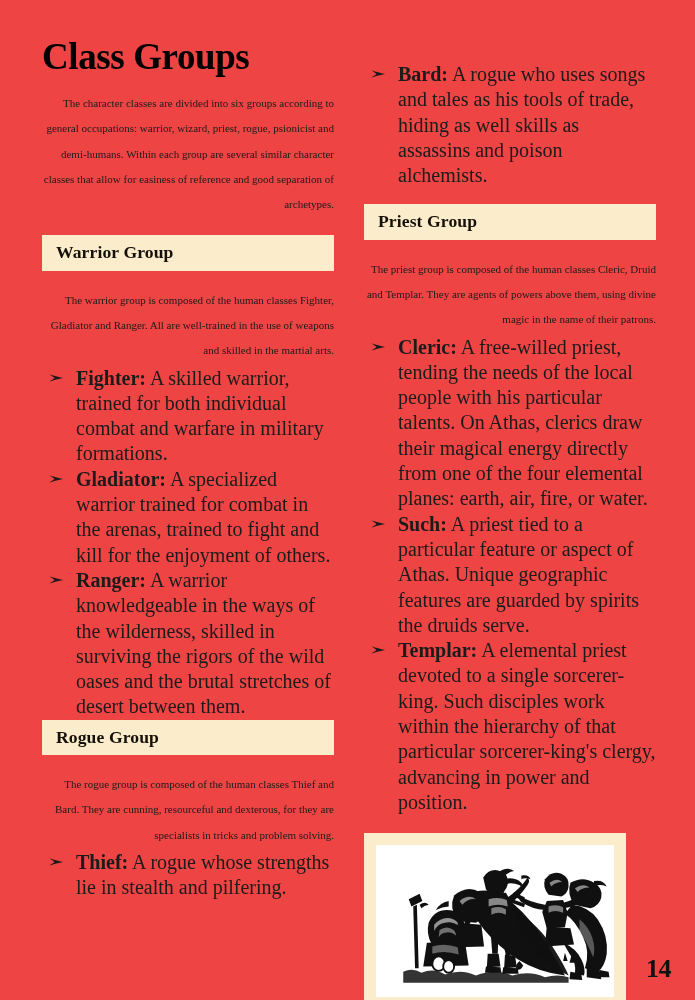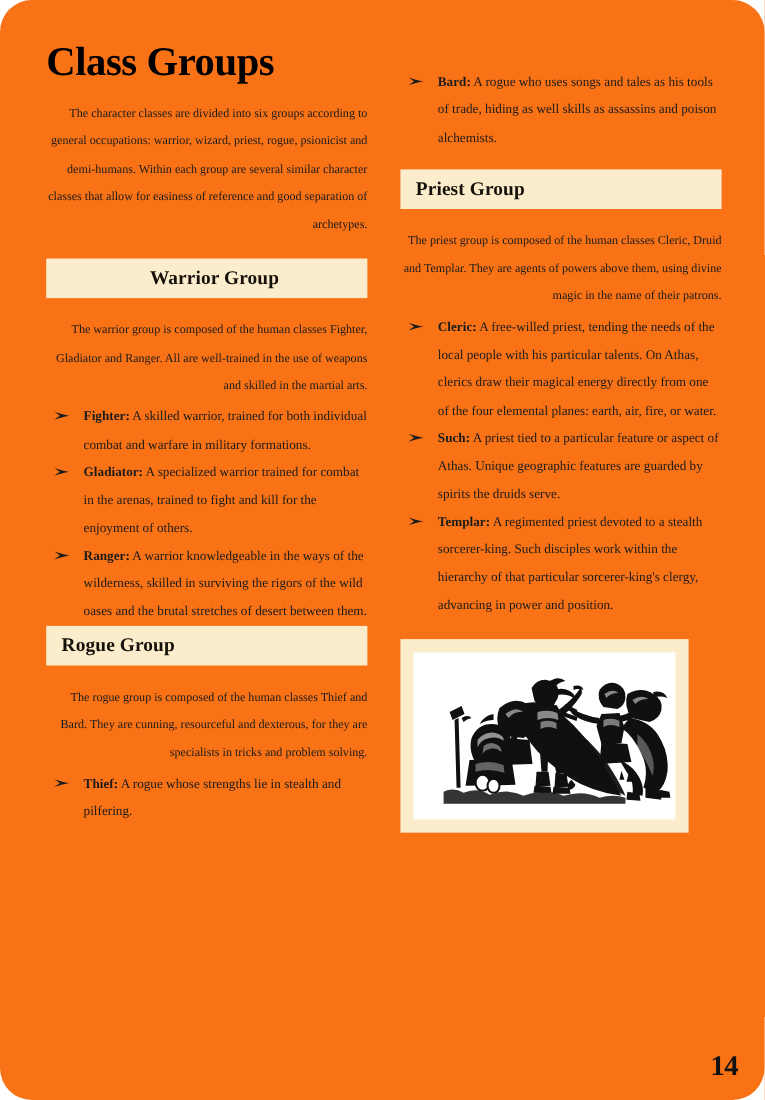--- a/index.html
+++ b/index.html
@@ -11,22 +11,21 @@
     width: 695px;
     height: 1000px;
     position: relative;
     font-family: "Liberation Serif", "DejaVu Serif", serif;
     color: #1a1a1a;
     overflow: hidden;
   }
   .page {
     position: absolute;
     inset: 0;
-    background: #f97316;
-    border-radius: 29px;
+    background: #ef4444;
   }
 
   
   .col {
     position: absolute;
     top: 0;
     width: 292px;
   }
   .col-left  { left: 42px; }
   .col-right { left: 364px; }
@@ -69,21 +68,21 @@
 
   
   .bullets {
     list-style: none;
     margin: 0;
     padding: 0;
   }
   .bullet-item {
     position: relative;
     padding-left: 34px;
-    font-size: 12px;
+    font-size: 20px;
     line-height: 25.3px;
     color: #1b1b1b;
   }
   .bullet-marker {
     position: absolute;
     left: 7px;
     top: 0px;
     width: 20px;
     height: 25.3px;
     display: block;
@@ -125,21 +124,21 @@
 <body>
 
 <div class="page">
 
   <div class="col col-left" style="top:38px;">
 
     <h1 class="page-title">Class Groups</h1>
 
     <p class="body-par" style="margin-top:16px;">The character classes are divided into six groups according to general occupations: warrior, wizard, priest, rogue, psionicist and demi-humans. Within each group are several similar character classes that allow for easiness of reference and good separation of archetypes.</p>
 
-    <div class="group-band" style="margin-top:18px;text-align:center;">
+    <div class="group-band" style="margin-top:18px;">
       <span class="group-band-title">Warrior Group</span>
     </div>
 
     <p class="body-par" style="margin-top:17px;">The warrior group is composed of the human classes Fighter, Gladiator and Ranger. All are well-trained in the use of weapons and skilled in the martial arts.</p>
 
     <ul class="bullets" style="margin-top:2px;">
       <li class="bullet-item">
         <span class="bullet-marker">
           <svg viewBox="0 0 20 11" width="17" height="10" aria-hidden="true">
             <path d="M0.5 1.2 C5 2.6, 9 4.0, 16.5 5.4 C9 6.8, 5 8.2, 0.5 9.6 C3.6 7.4, 5.2 6.4, 6.4 5.4 C5.2 4.4, 3.6 3.4, 0.5 1.2 Z" fill="#1b1b1b"></path>
@@ -219,21 +218,21 @@
           </svg>
         </span>
         <span class="bullet-term">Such:</span><span> A priest tied to a particular feature or aspect of Athas. Unique geographic features are guarded by spirits the druids serve.</span>
       </li>
       <li class="bullet-item">
         <span class="bullet-marker">
           <svg viewBox="0 0 20 11" width="17" height="10" aria-hidden="true">
             <path d="M0.5 1.2 C5 2.6, 9 4.0, 16.5 5.4 C9 6.8, 5 8.2, 0.5 9.6 C3.6 7.4, 5.2 6.4, 6.4 5.4 C5.2 4.4, 3.6 3.4, 0.5 1.2 Z" fill="#1b1b1b"></path>
           </svg>
         </span>
-        <span class="bullet-term">Templar:</span><span> A regimented priest devoted to a stealth sorcerer-king. Such disciples work within the hierarchy of that particular sorcerer-king's clergy, advancing in power and position.</span>
+        <span class="bullet-term">Templar:</span><span> A elemental priest devoted to a single sorcerer-king. Such disciples work within the hierarchy of that particular sorcerer-king's clergy, advancing in power and position.</span>
       </li>
     </ul>
 
     <div class="figure-frame" style="margin-top:18px;">
       <div class="figure-inner">
         <svg viewBox="0 0 262 152" preserveAspectRatio="xMidYMid meet" aria-hidden="true">
           <rect x="0" y="0" width="262" height="152" fill="#ffffff"></rect>
           <g fill="#101010">
 
             <path d="M30 132 q10 -5 20 1 q14 -6 26 2 q18 -7 34 1 q22 -8 40 0 q20 -6 36 2 q14 -4 26 0 l0 6 l-182 0 Z" opacity="0.85"></path>

